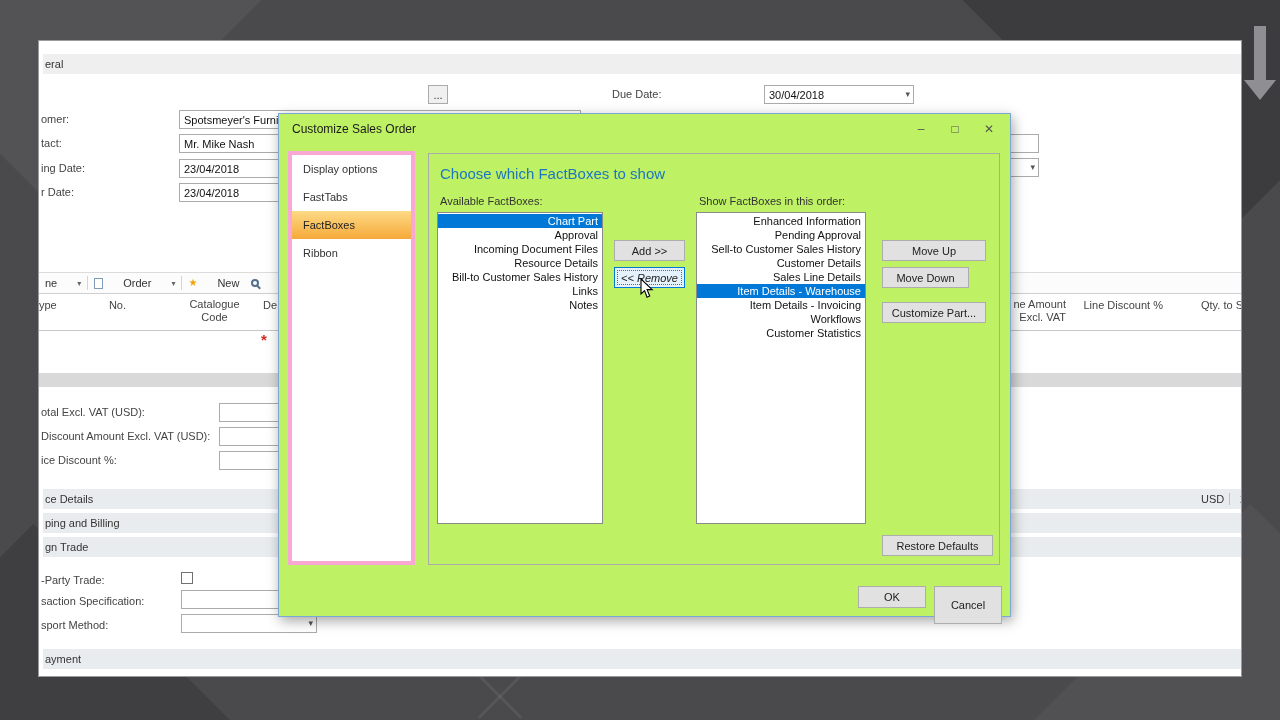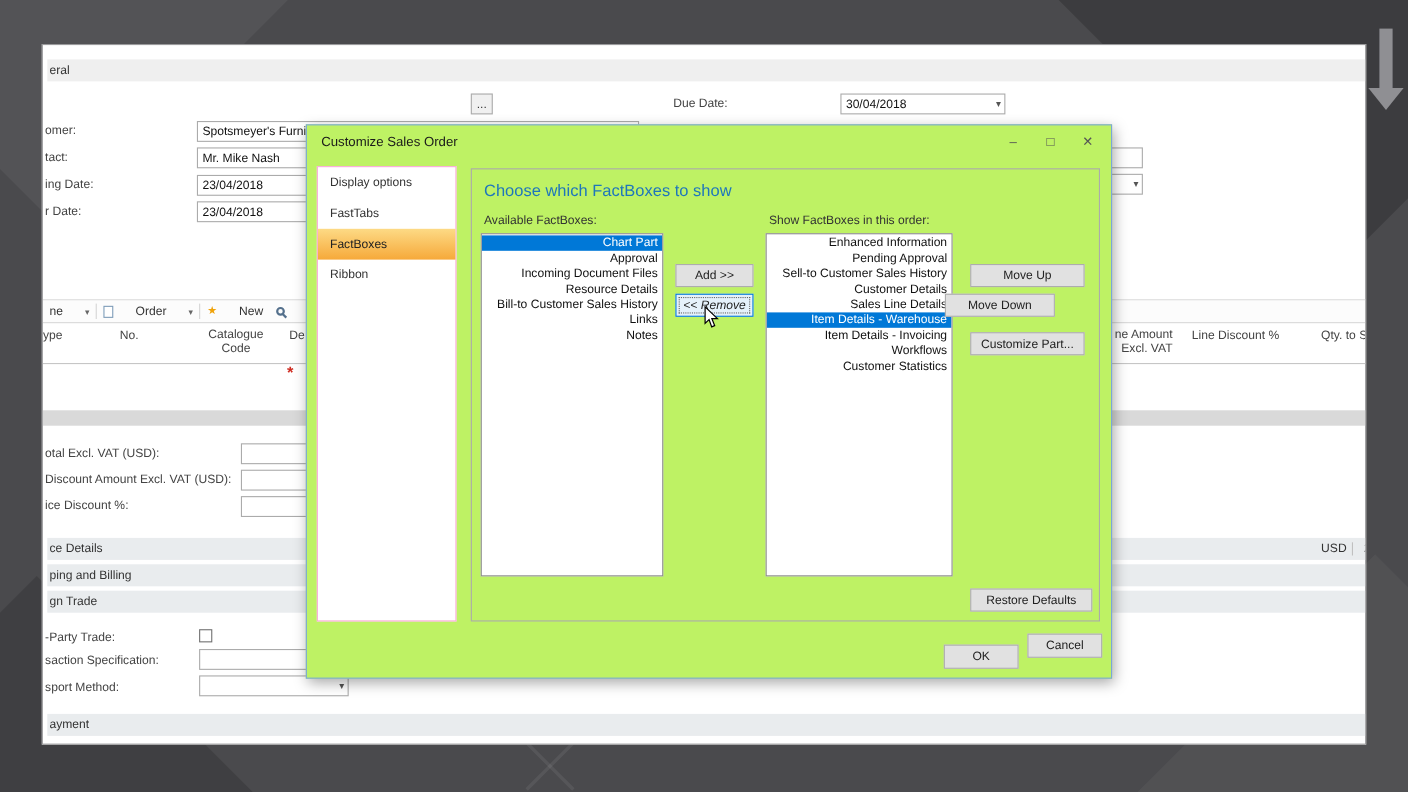--- a/index.html
+++ b/index.html
@@ -55,21 +55,21 @@
 
   
   .dialog { position:absolute; left:278px; top:113px; width:733px; height:504px;
     background:#bef264; border:1px solid #7aa7d7; box-shadow:2px 4px 12px rgba(0,0,0,0.35); z-index:10; }
   .titlebar { position:absolute; left:0; top:0; width:100%; height:30px; display:flex; align-items:center; }
   .title-text { margin-left:13px; font-size:12px; color:#1a1a1a; }
   .win-controls { position:absolute; right:4px; top:0; height:30px; display:flex; }
   .win-btn { width:34px; height:30px; display:flex; align-items:center; justify-content:center;
     font-size:12px; color:#555; }
   .sidebar { position:absolute; left:9px; top:37px; width:127px; height:414px;
-    border:1px solid #f9a8d4; background:#fff; }
+    border:4px solid #f9a8d4; background:#fff; }
   .side-item { height:28px; display:flex; align-items:center; padding-left:11px; font-size:11px; color:#333; }
   .side-item.sel { background:linear-gradient(180deg,#fdda85,#f6a93a); color:#222; }
   .panel { position:absolute; left:149px; top:39px; width:572px; height:412px; border:1px solid #ababab; }
   .dlg-heading { position:absolute; left:11px; top:11px; font-size:15px; color:#1e76bc; }
   .dlg-label { position:absolute; font-size:11px; color:#333; }
   .listbox { position:absolute; background:#fff; border:1px solid #8a8a8a; font-size:11px; padding-top:1px; overflow:hidden; }
   .li { height:14px; line-height:14px; padding:0 4px; white-space:nowrap; overflow:hidden; color:#111;text-align:right; }
   .li.sel { background:#0078d7; color:#fff; }
   .btn { position:absolute; background:#e1e1e1; border:1px solid #adadad; font-size:11px; color:#222;
     display:flex; align-items:center; justify-content:center; }
@@ -237,24 +237,24 @@
       <div class="li">Sell-to Customer Sales History</div>
       <div class="li">Customer Details</div>
       <div class="li">Sales Line Details</div>
       <div class="li sel">Item Details - Warehouse</div>
       <div class="li">Item Details - Invoicing</div>
       <div class="li">Workflows</div>
       <div class="li">Customer Statistics</div>
     </div>
 
     <div class="btn" style="left:453px; top:86px; width:104px; height:21px;">Move Up</div>
-    <div class="btn" style="left:430px; top:113px; width:100px; height:21px;">Move Down</div>
+    <div class="btn" style="left:453px; top:113px; width:87px; height:21px;">Move Down</div>
     <div class="btn" style="left:453px; top:148px; width:104px; height:21px;">Customize Part...</div>
     <div class="btn" style="left:453px; top:381px; width:111px; height:21px;">Restore Defaults</div>
   </div>
 
   <div class="btn" style="left:579px; top:472px; width:68px; height:22px;">OK</div>
-  <div class="btn" style="left:655px; top:462px; width:68px; height:22px;">Cancel</div>
+  <div class="btn" style="left:655px; top:472px; width:68px; height:38px;">Cancel</div>
 </div>
 
 <svg class="cursor" width="14" height="21" viewBox="0 0 14 21">
   <path d="M1 1 L1 16 L4.6 12.6 L7 19.2 L9.7 18 L7.1 11.6 L12.2 11.6 Z" fill="#ffffff" stroke="#000000" stroke-width="1.1"></path>
 </svg>
 
 </body></html>

